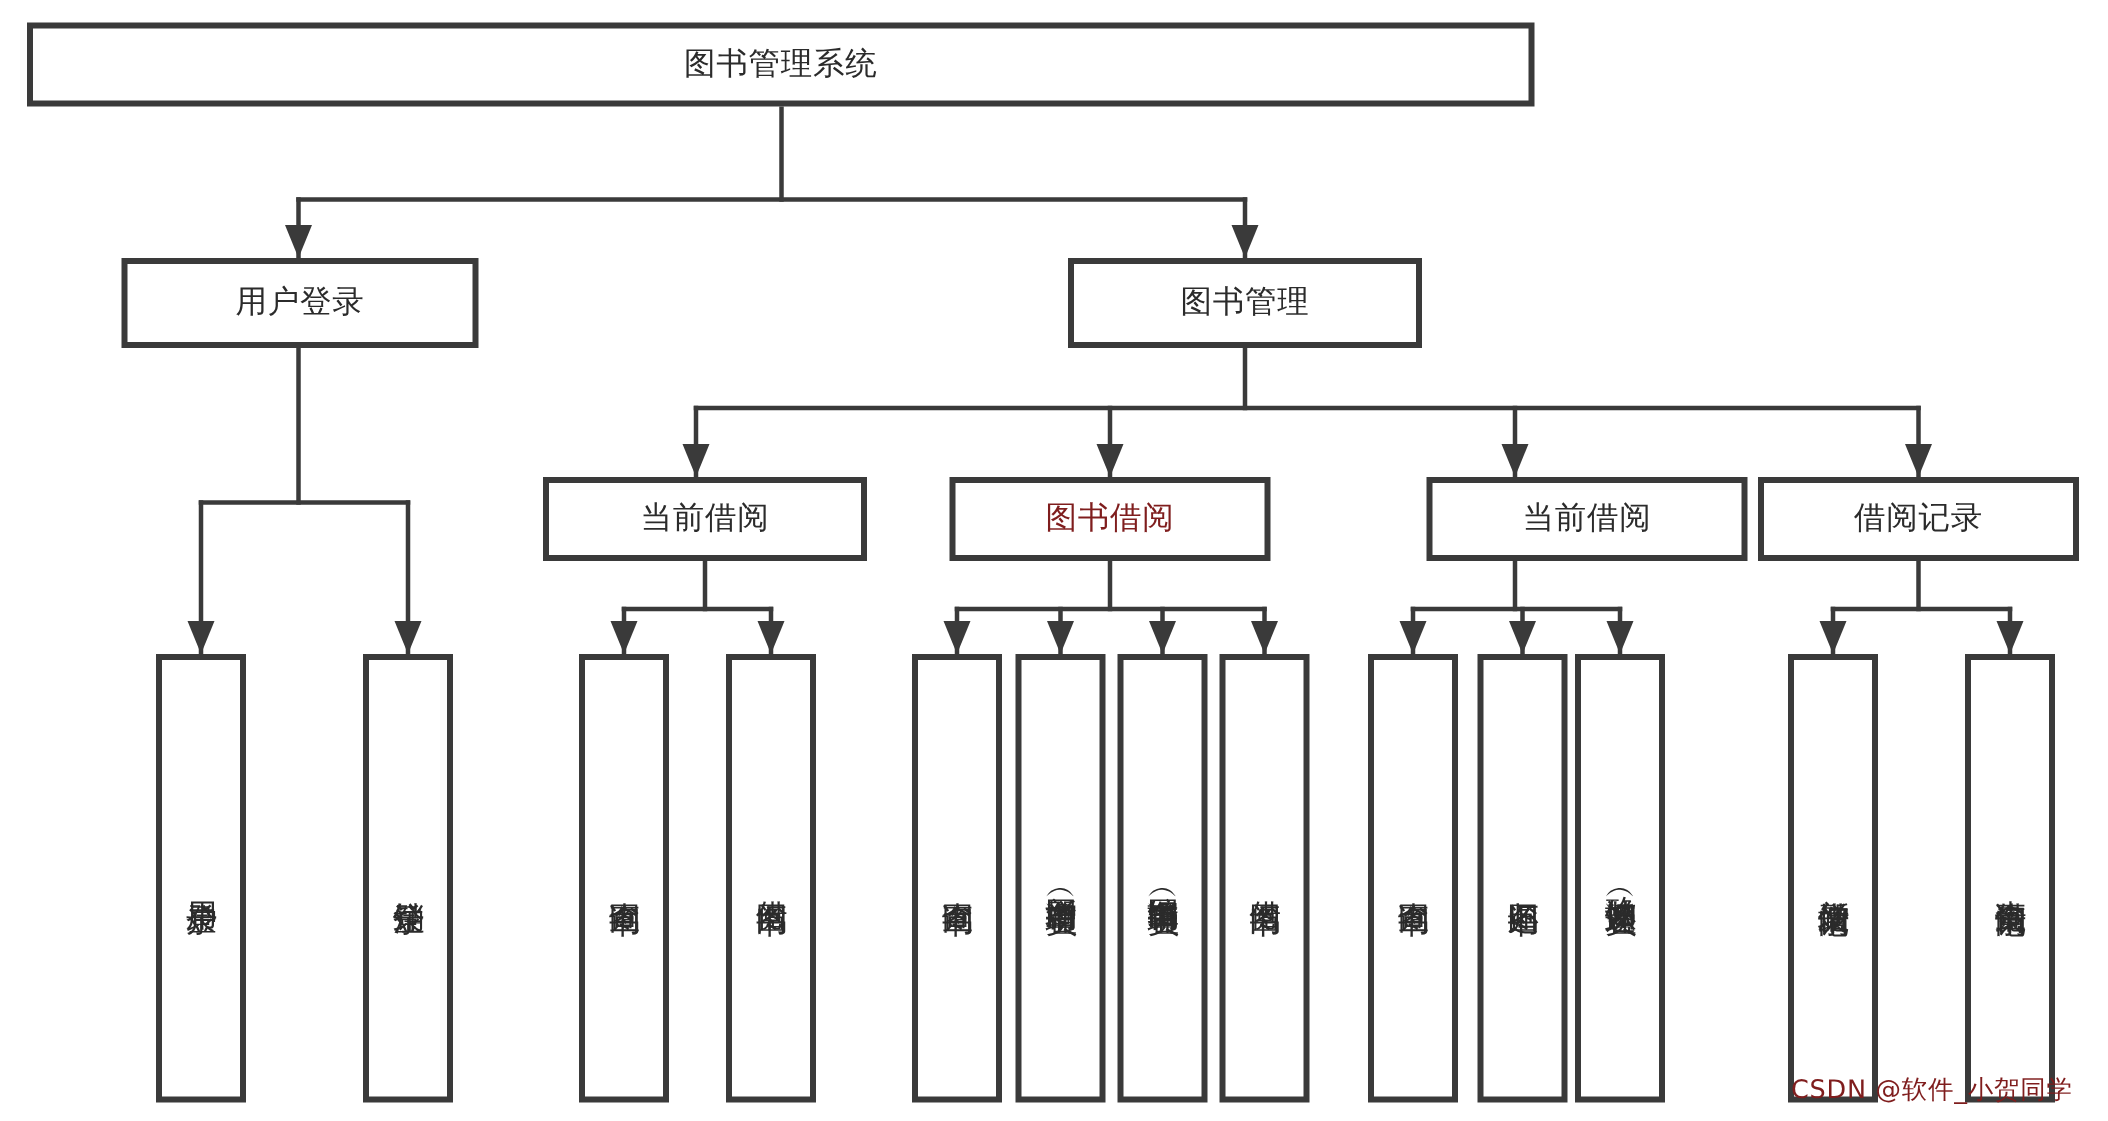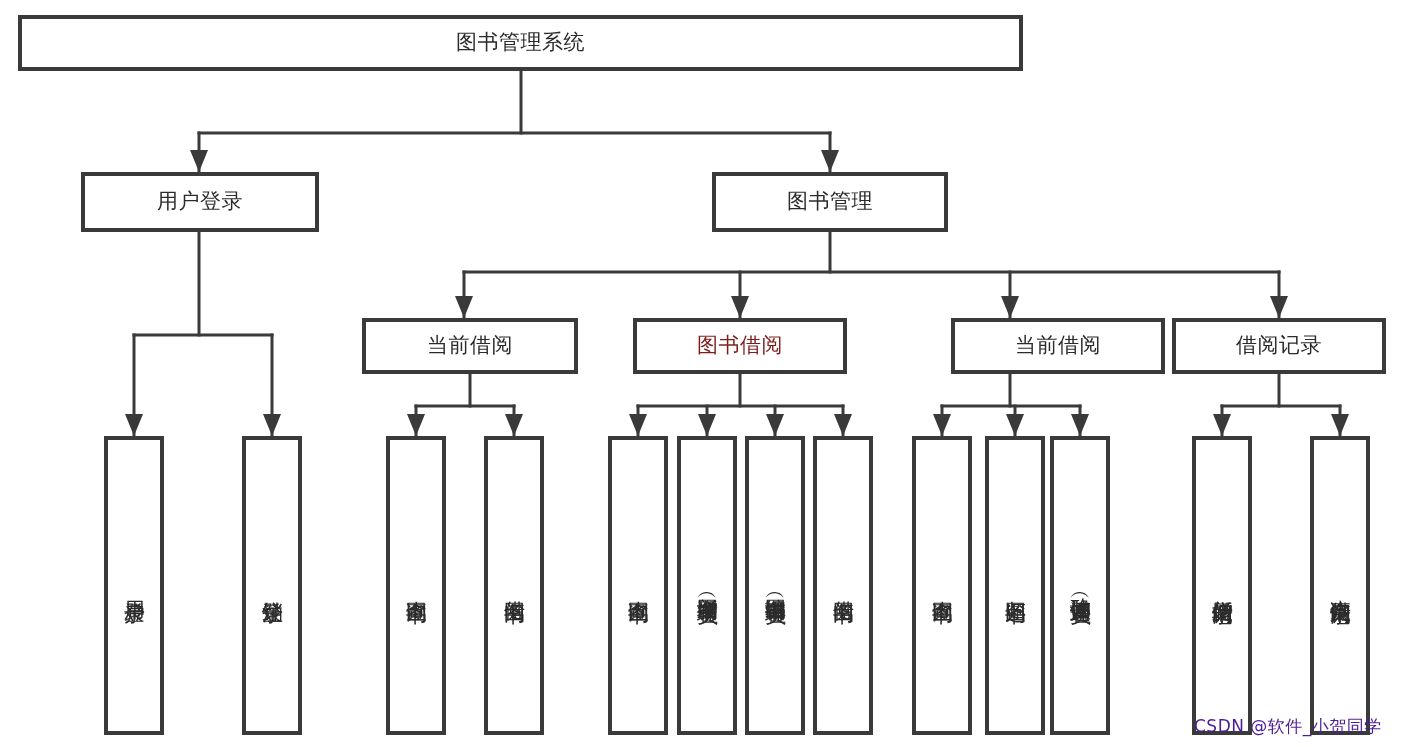--- a/index.html
+++ b/index.html
@@ -181,15 +181,15 @@
         <span class="node-label-v" style="color: rgb(43, 43, 43);">确认归还（管理员）</span>
       </div>
       <div class="node-box" style="left: 1192px; top: 436px; width: 60px; height: 299px; border-color: rgb(58, 58, 58); background: rgb(255, 255, 255);">
         <span class="node-label-v" style="color: rgb(43, 43, 43);">新增借阅记录</span>
       </div>
       <div class="node-box" style="left: 1310px; top: 436px; width: 60px; height: 299px; border-color: rgb(58, 58, 58); background: rgb(255, 255, 255);">
         <span class="node-label-v" style="color: rgb(43, 43, 43);">查询借阅记录</span>
       </div>
     </div>
 
-  <div class="watermark" style="left: 1194px; top: 715px; color: #4c1d95;">CSDN @软件_小贺同学</div>
+  <div class="watermark" style="left: 1194px; top: 715px; color: #7f1d1d;">CSDN @软件_小贺同学</div>
 
 </div>
 
 </body></html>

